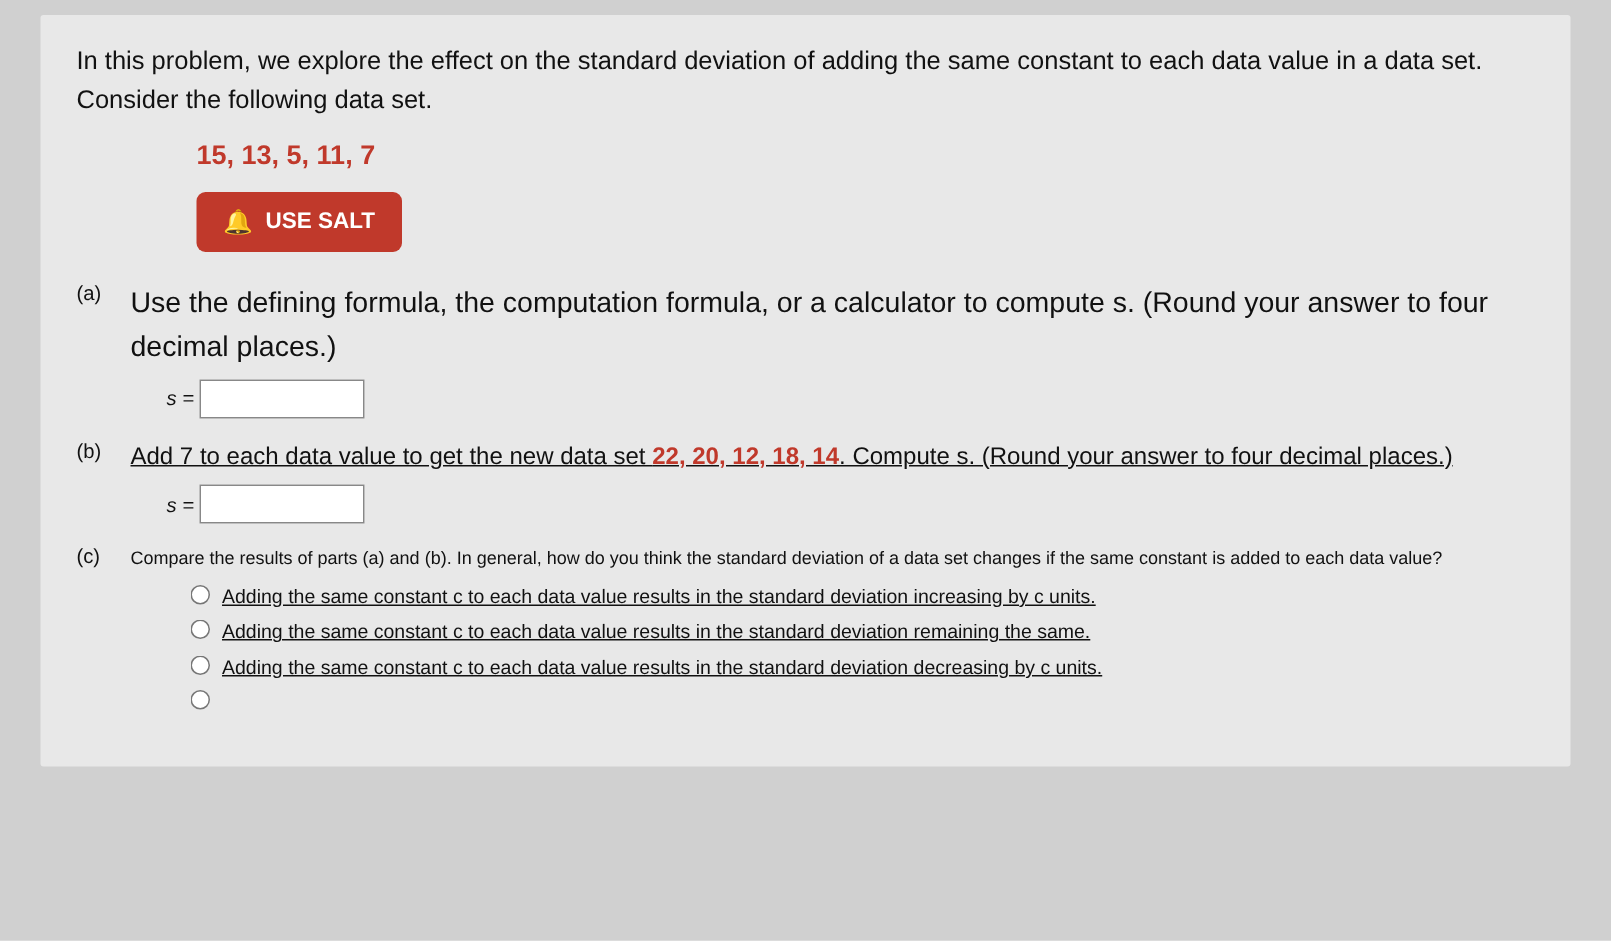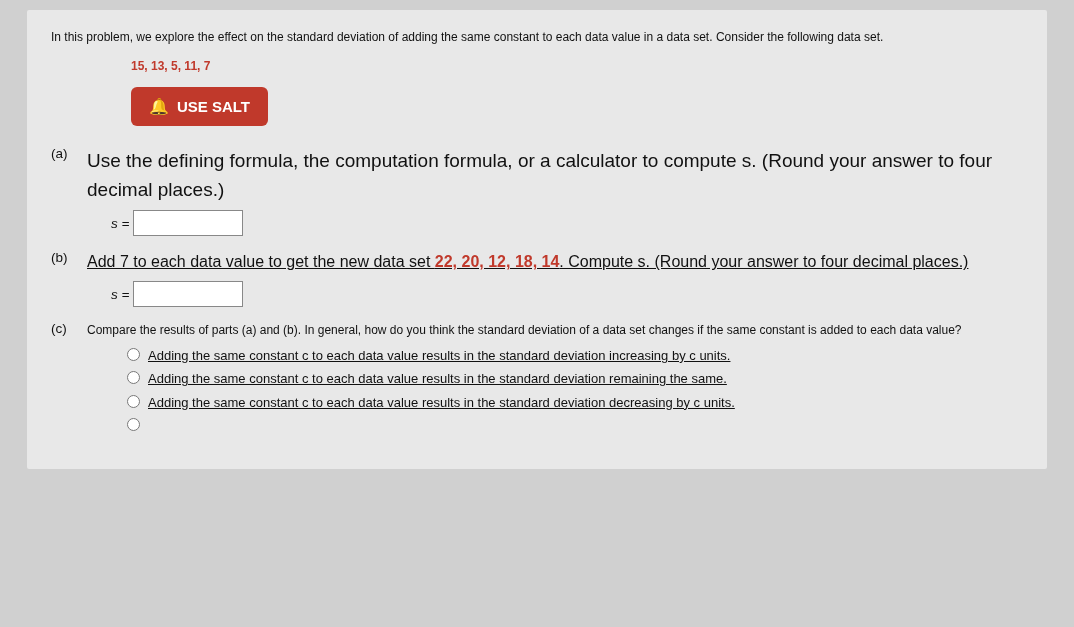--- a/index.html
+++ b/index.html
@@ -21,29 +21,29 @@
     }
 
     .main-container {
       background-color: #e8e8e8;
       width: 1020px;
       padding: 18px 24px 24px 24px;
       border-radius: 2px;
     }
 
     .intro-text {
-      font-size: 12px;
+      font-size: 17px;
       line-height: 1.55;
       margin-bottom: 12px;
     }
 
     .data-set {
       color: #c0392b;
       font-weight: bold;
-      font-size: 12px;
+      font-size: 18px;
       margin-left: 80px;
       margin-bottom: 14px;
     }
 
     .use-salt-btn {
       display: inline-flex;
       align-items: center;
       background-color: #c0392b;
       color: #fff;
       border: none;

